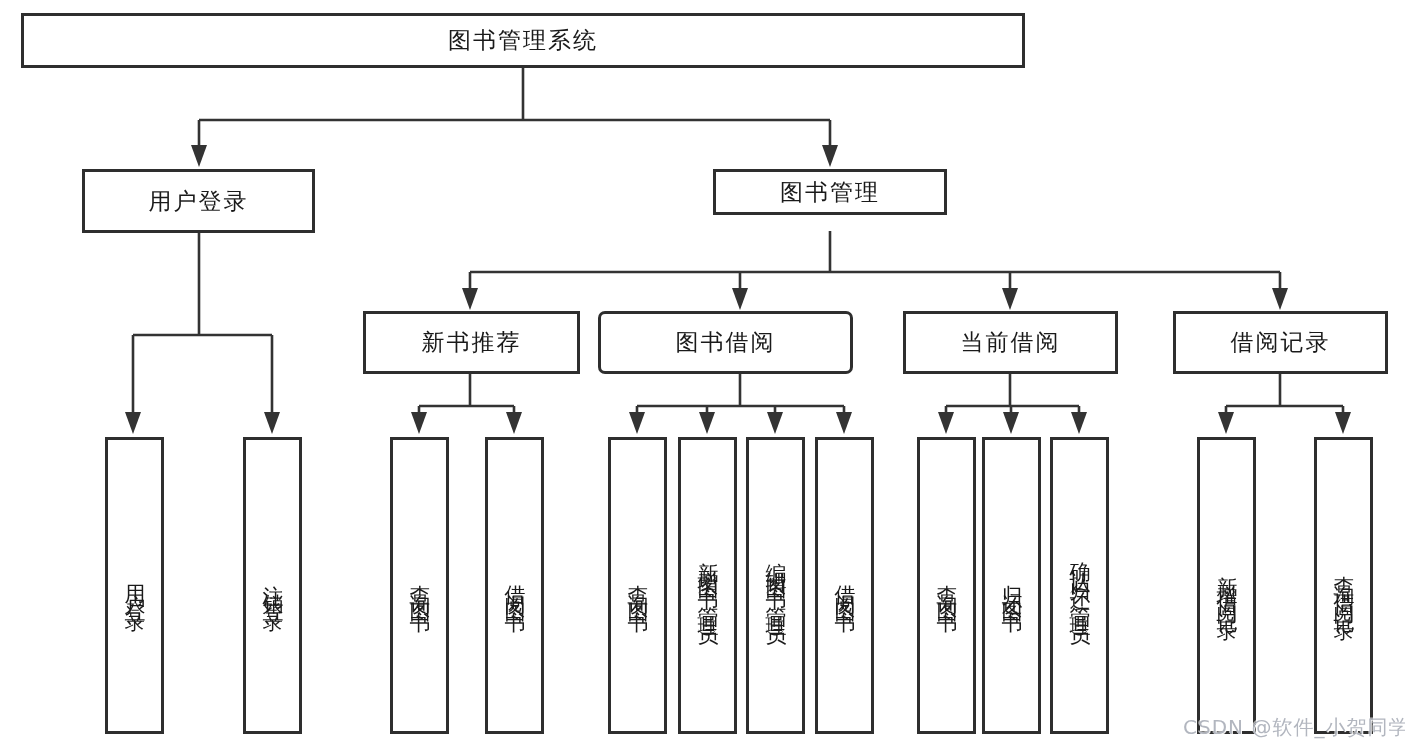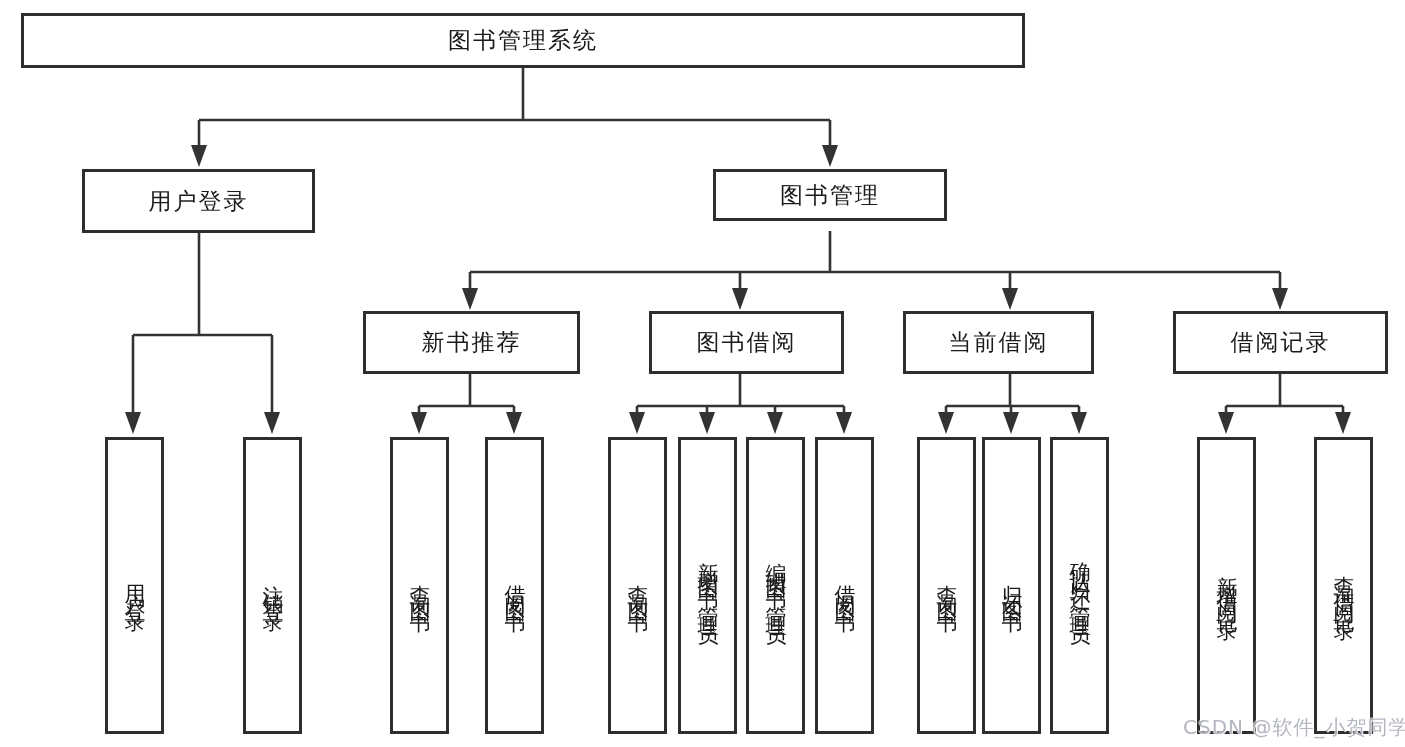--- a/index.html
+++ b/index.html
@@ -117,25 +117,25 @@
     <g>
       <path d="M1280,372 V406 M1226,406 H1343 M1226,406 V416 M1343,406 V416"></path>
       <polygon points="1218,412 1234,412 1226,434"></polygon>
       <polygon points="1335,412 1351,412 1343,434"></polygon>
     </g>
   </svg>
 
   <div class="box root hlabel">图书管理系统</div>
 
   <div class="box hlabel" style="left:82px; top:169px; width:233px; height:64px;">用户登录</div>
-  <div class="box hlabel" style="left:713px; top:169px; width:234px; height:52px;">图书管理</div>
+  <div class="box hlabel" style="left:713px; top:169px; width:234px; height:46px;">图书管理</div>
 
   <div class="box hlabel" style="left:363px; top:311px; width:217px; height:63px;font-family:Liberation Mono, monospace;">新书推荐</div>
-  <div class="box hlabel" style="left:649px; top:311px; width:195px; height:63px;">图书借阅</div>
-  <div class="box hlabel" style="left:903px; top:311px; width:191px; height:63px;">当前借阅</div>
+  <div class="box hlabel" style="left:598px; top:311px; width:255px; height:63px;border-radius:7px;">图书借阅</div>
+  <div class="box hlabel" style="left:903px; top:311px; width:215px; height:63px;">当前借阅</div>
   <div class="box hlabel" style="left:1173px; top:311px; width:215px; height:63px;">借阅记录</div>
 
   <div class="box leaf" style="left:105px;">用户登录</div>
   <div class="box leaf" style="left:243px;">注销登录</div>
 
   <div class="box leaf" style="left:390px;">查询图书</div>
   <div class="box leaf" style="left:485px;">借阅图书</div>
 
   <div class="box leaf" style="left:608px;">查询图书</div>
   <div class="box leaf" style="left:678px;">新增图书（管理员）</div>

